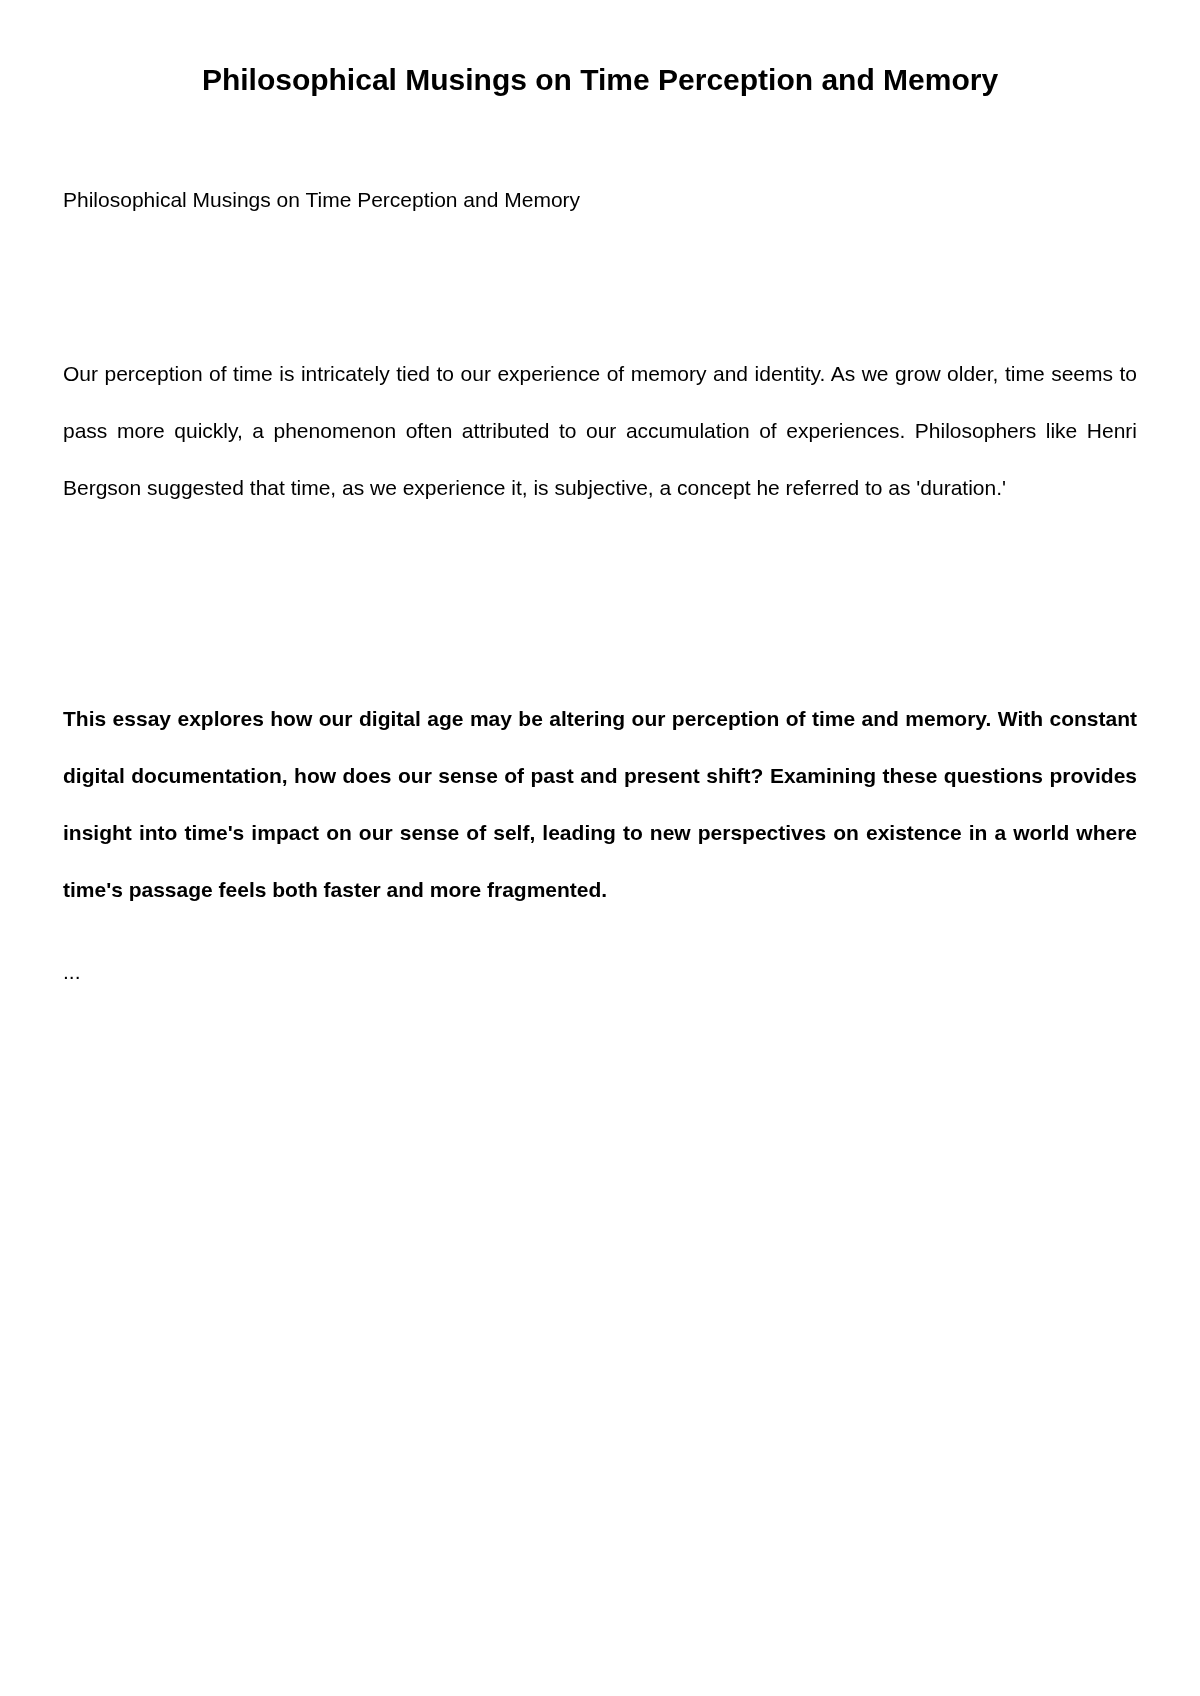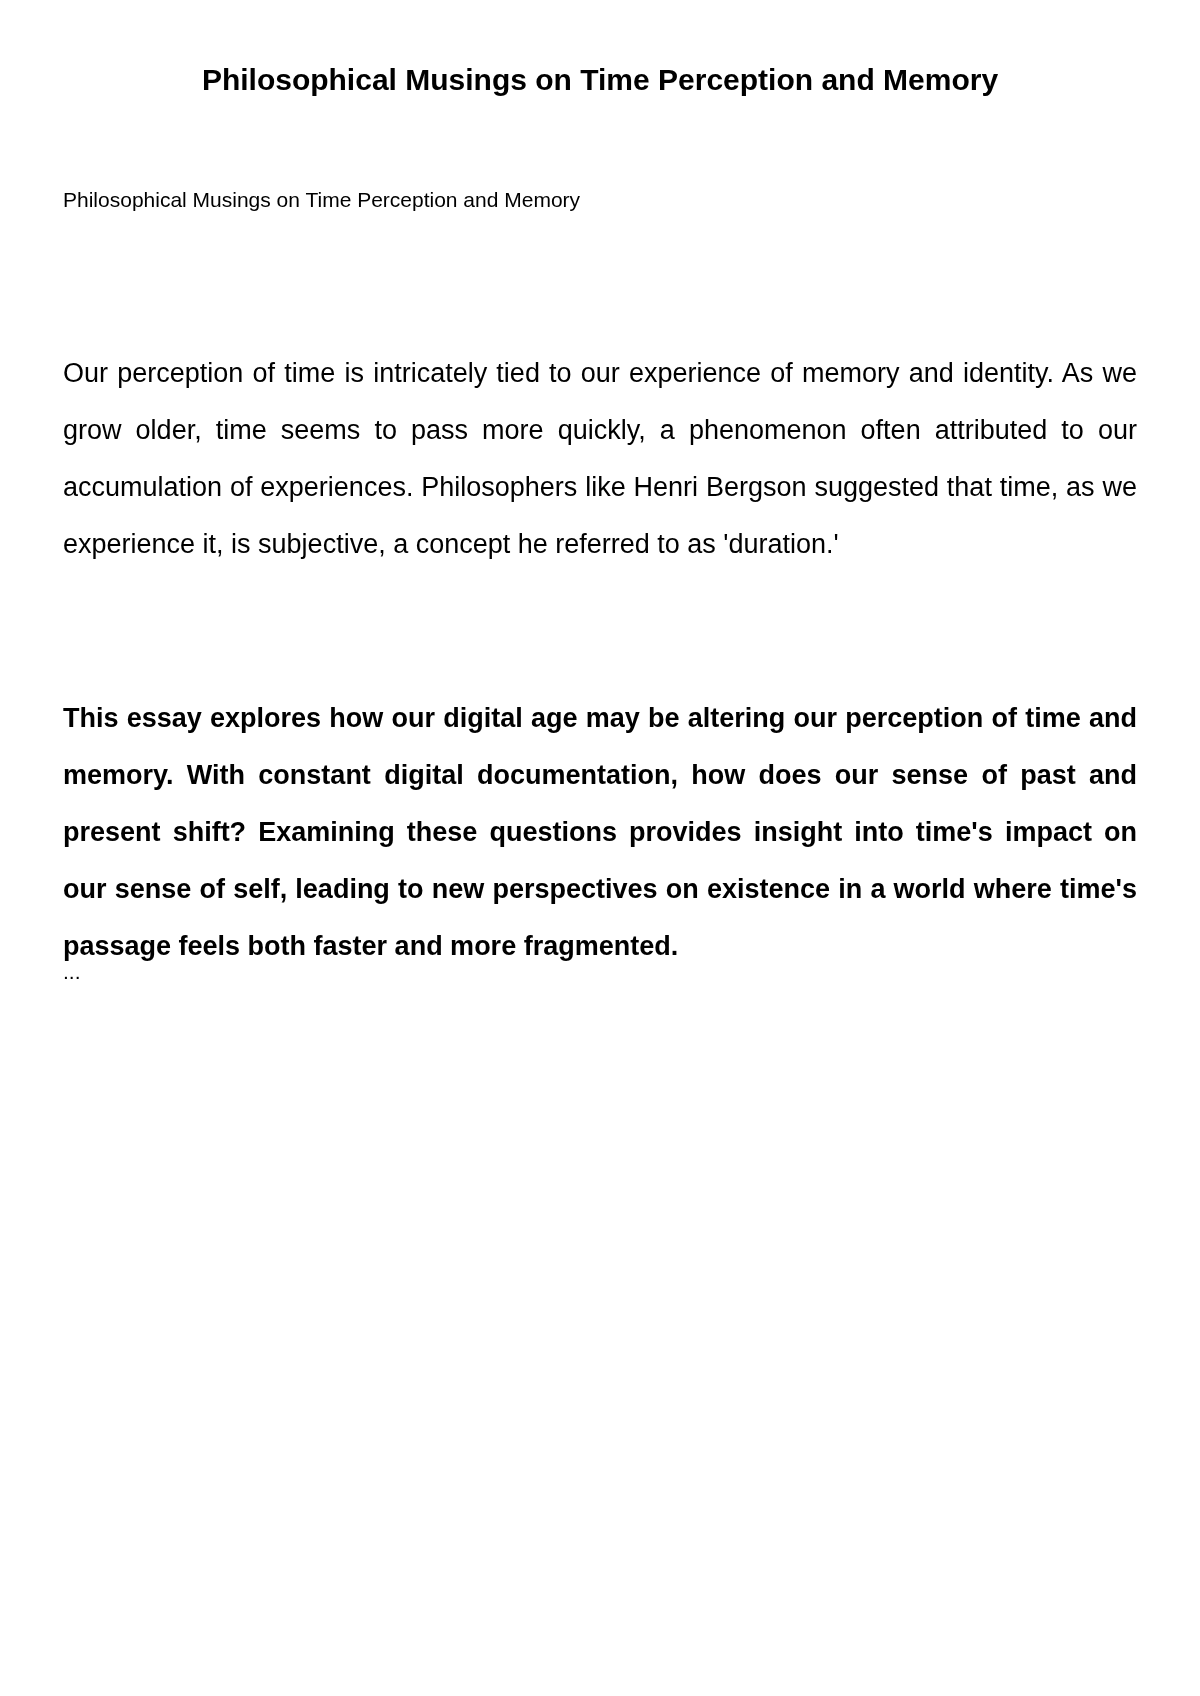--- a/index.html
+++ b/index.html
@@ -39,21 +39,21 @@
       top: 188px;
       font-size: 21px;
       line-height: 24px;
       margin: 0;
       white-space: nowrap;
     }
     .para {
       position: absolute;
       left: 63px;
       width: 1074px;
-      font-size: 27px;
+      font-size: 21px;
       line-height: 57px;
       text-align: justify;
       margin: 0;
     }
     .p1 { top: 345px; }
     .p2 { top: 690px; font-weight: bold; }
     .ellipsis {
       position: absolute;
       left: 63px;
       top: 960px;

